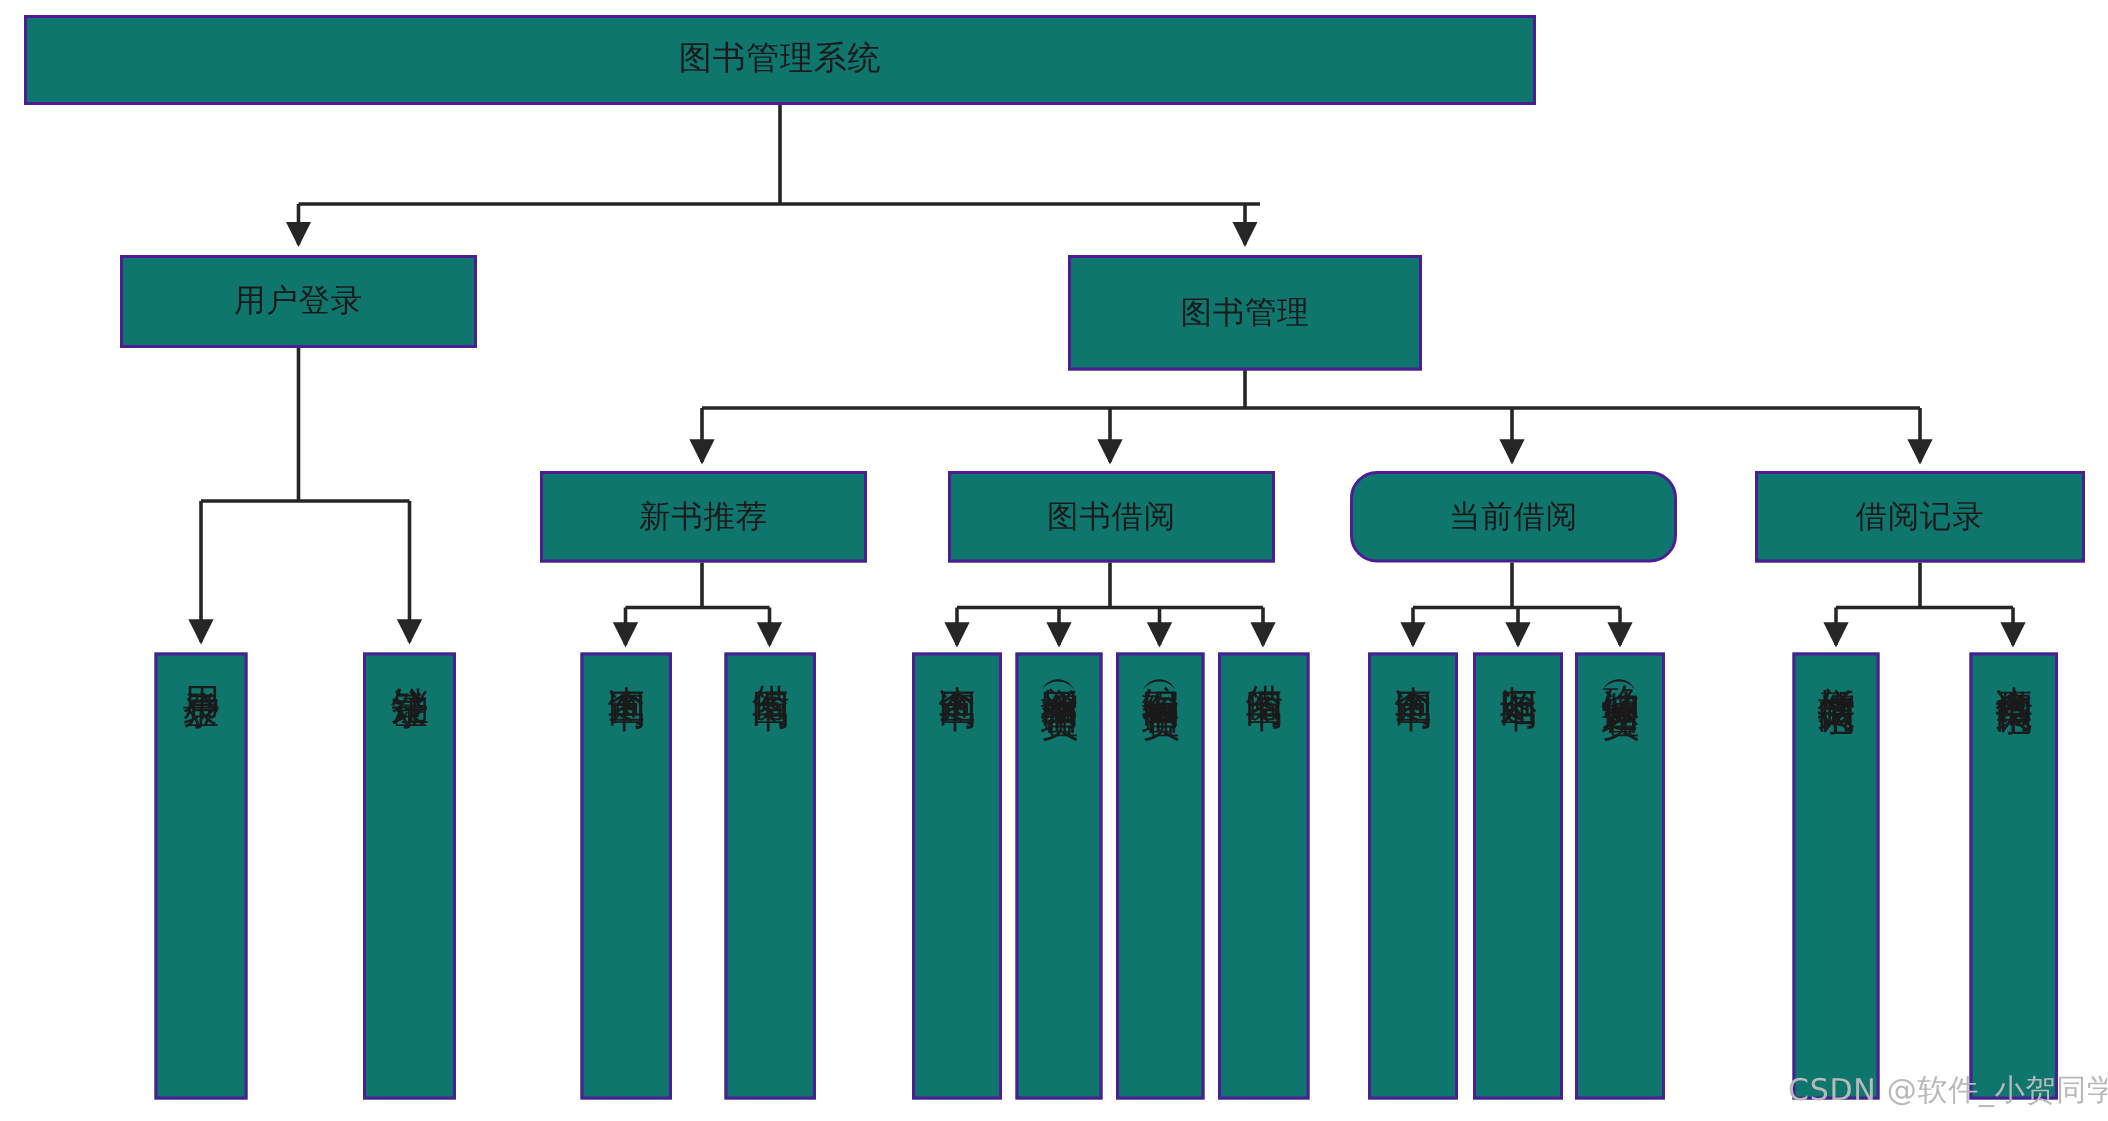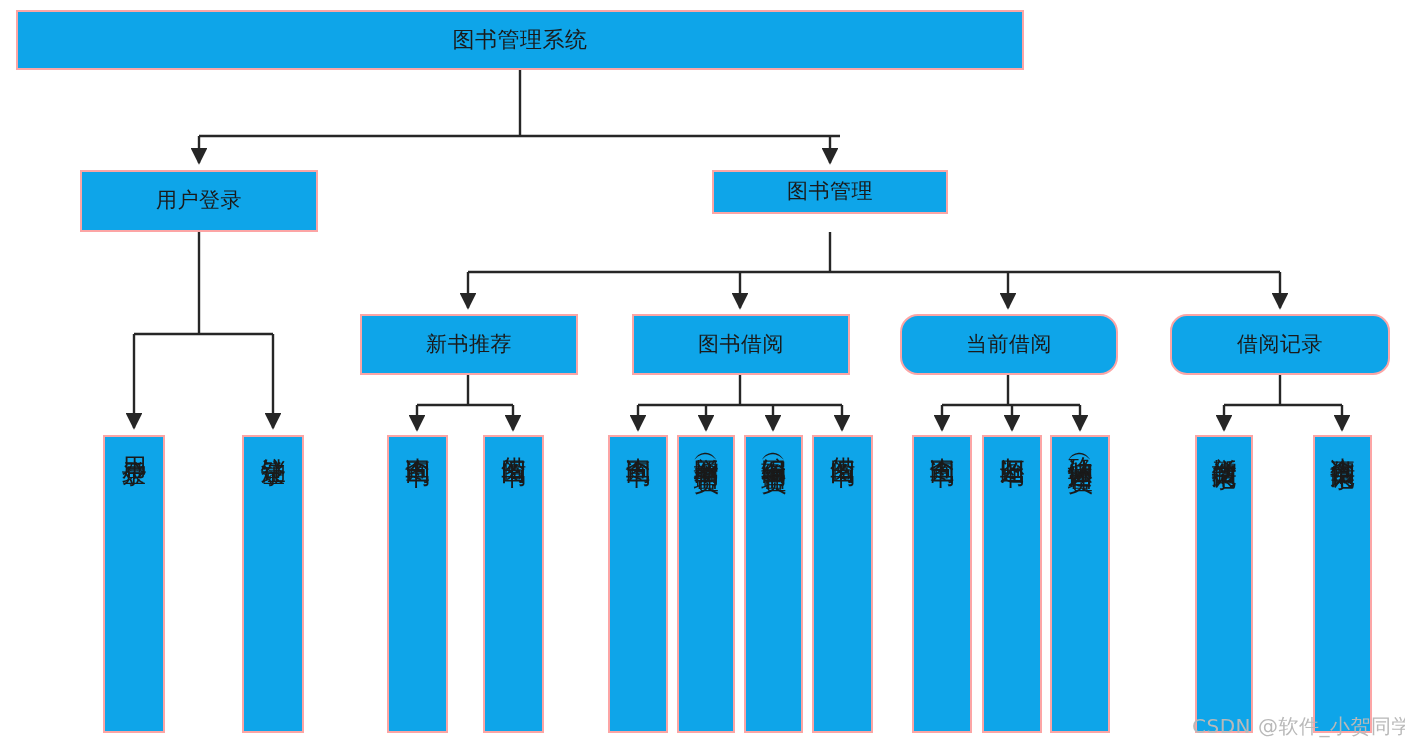--- a/index.html
+++ b/index.html
@@ -22,22 +22,22 @@
     position: absolute;
     left: 0;
     top: 0;
     width: 1405px;
     height: 747px;
     pointer-events: none;
   }
   .node {
     position: absolute;
     box-sizing: border-box;
-    border: 2px solid #fca5a5;
-    background: #0ea5e9;
+    border: 2px solid #4c1d95;
+    background: #0f766e;
     display: flex;
     align-items: center;
     justify-content: center;
     color: #1a1a1a;
   }
   .node .label {
     display: block;
     text-align: center;
     line-height: 1.12;
     letter-spacing: 0.5px;
@@ -125,34 +125,34 @@
     </g>
   </svg>
 
   <div class="node horizontal root" style="left:16px; top:10px; width:1008px; height:60px;">
     <span class="label">图书管理系统</span>
   </div>
 
   <div class="node horizontal" style="left:80px; top:170px; width:238px; height:62px;">
     <span class="label">用户登录</span>
   </div>
-  <div class="node horizontal" style="left:712px; top:170px; width:236px; height:44px;">
+  <div class="node horizontal" style="left:712px; top:170px; width:236px; height:77px;">
     <span class="label">图书管理</span>
   </div>
 
   <div class="node horizontal" style="left:360px; top:314px; width:218px; height:61px;">
     <span class="label">新书推荐</span>
   </div>
   <div class="node horizontal" style="left:632px; top:314px; width:218px; height:61px;">
     <span class="label">图书借阅</span>
   </div>
   <div class="node horizontal" style="left:900px; top:314px; width:218px; height:61px;border-radius:18px;">
     <span class="label">当前借阅</span>
   </div>
-  <div class="node horizontal" style="left:1170px; top:314px; width:220px; height:61px;border-radius:17px;">
+  <div class="node horizontal" style="left:1170px; top:314px; width:220px; height:61px;">
     <span class="label">借阅记录</span>
   </div>
 
   <div class="node vertical" style="left:103px; top:435px; width:62px; height:298px;">
     <span class="label">用户登录</span>
   </div>
   <div class="node vertical" style="left:242px; top:435px; width:62px; height:298px;">
     <span class="label">注销登录</span>
   </div>
 

